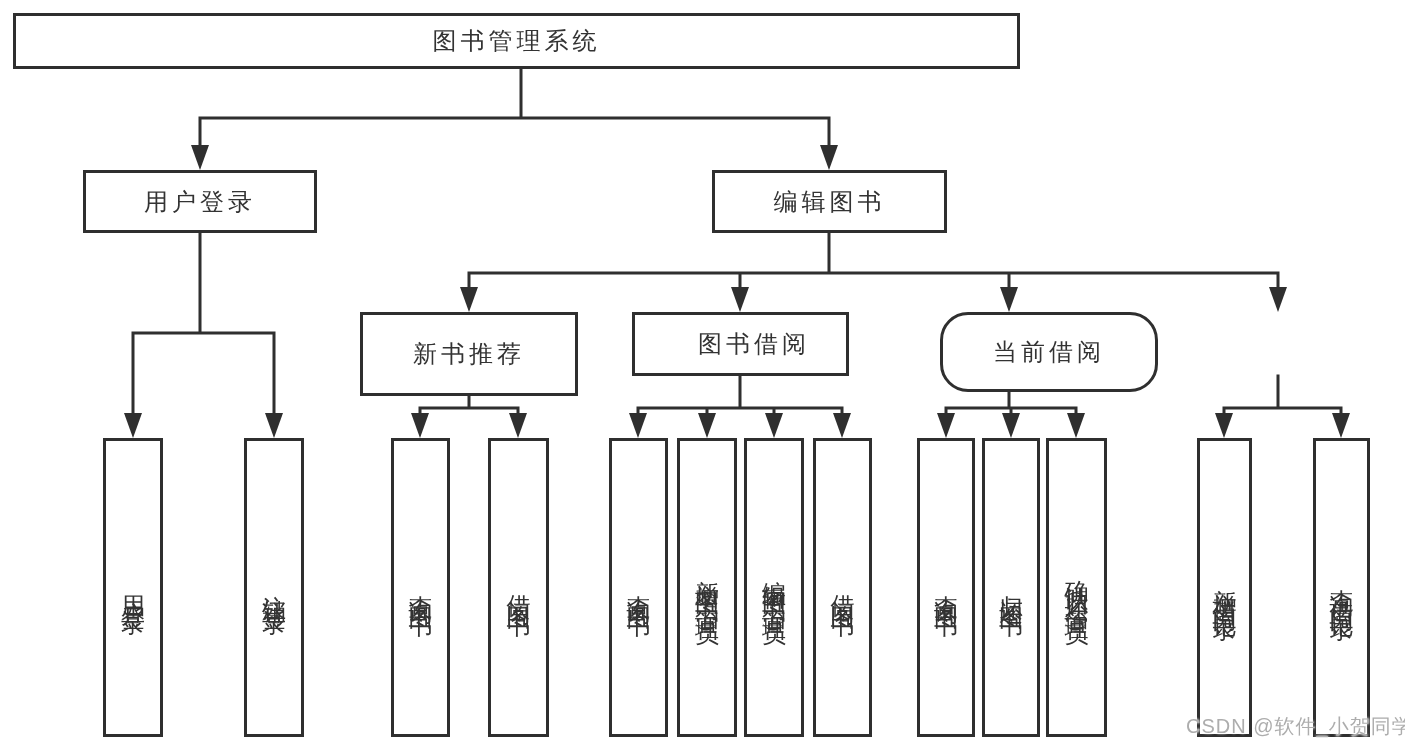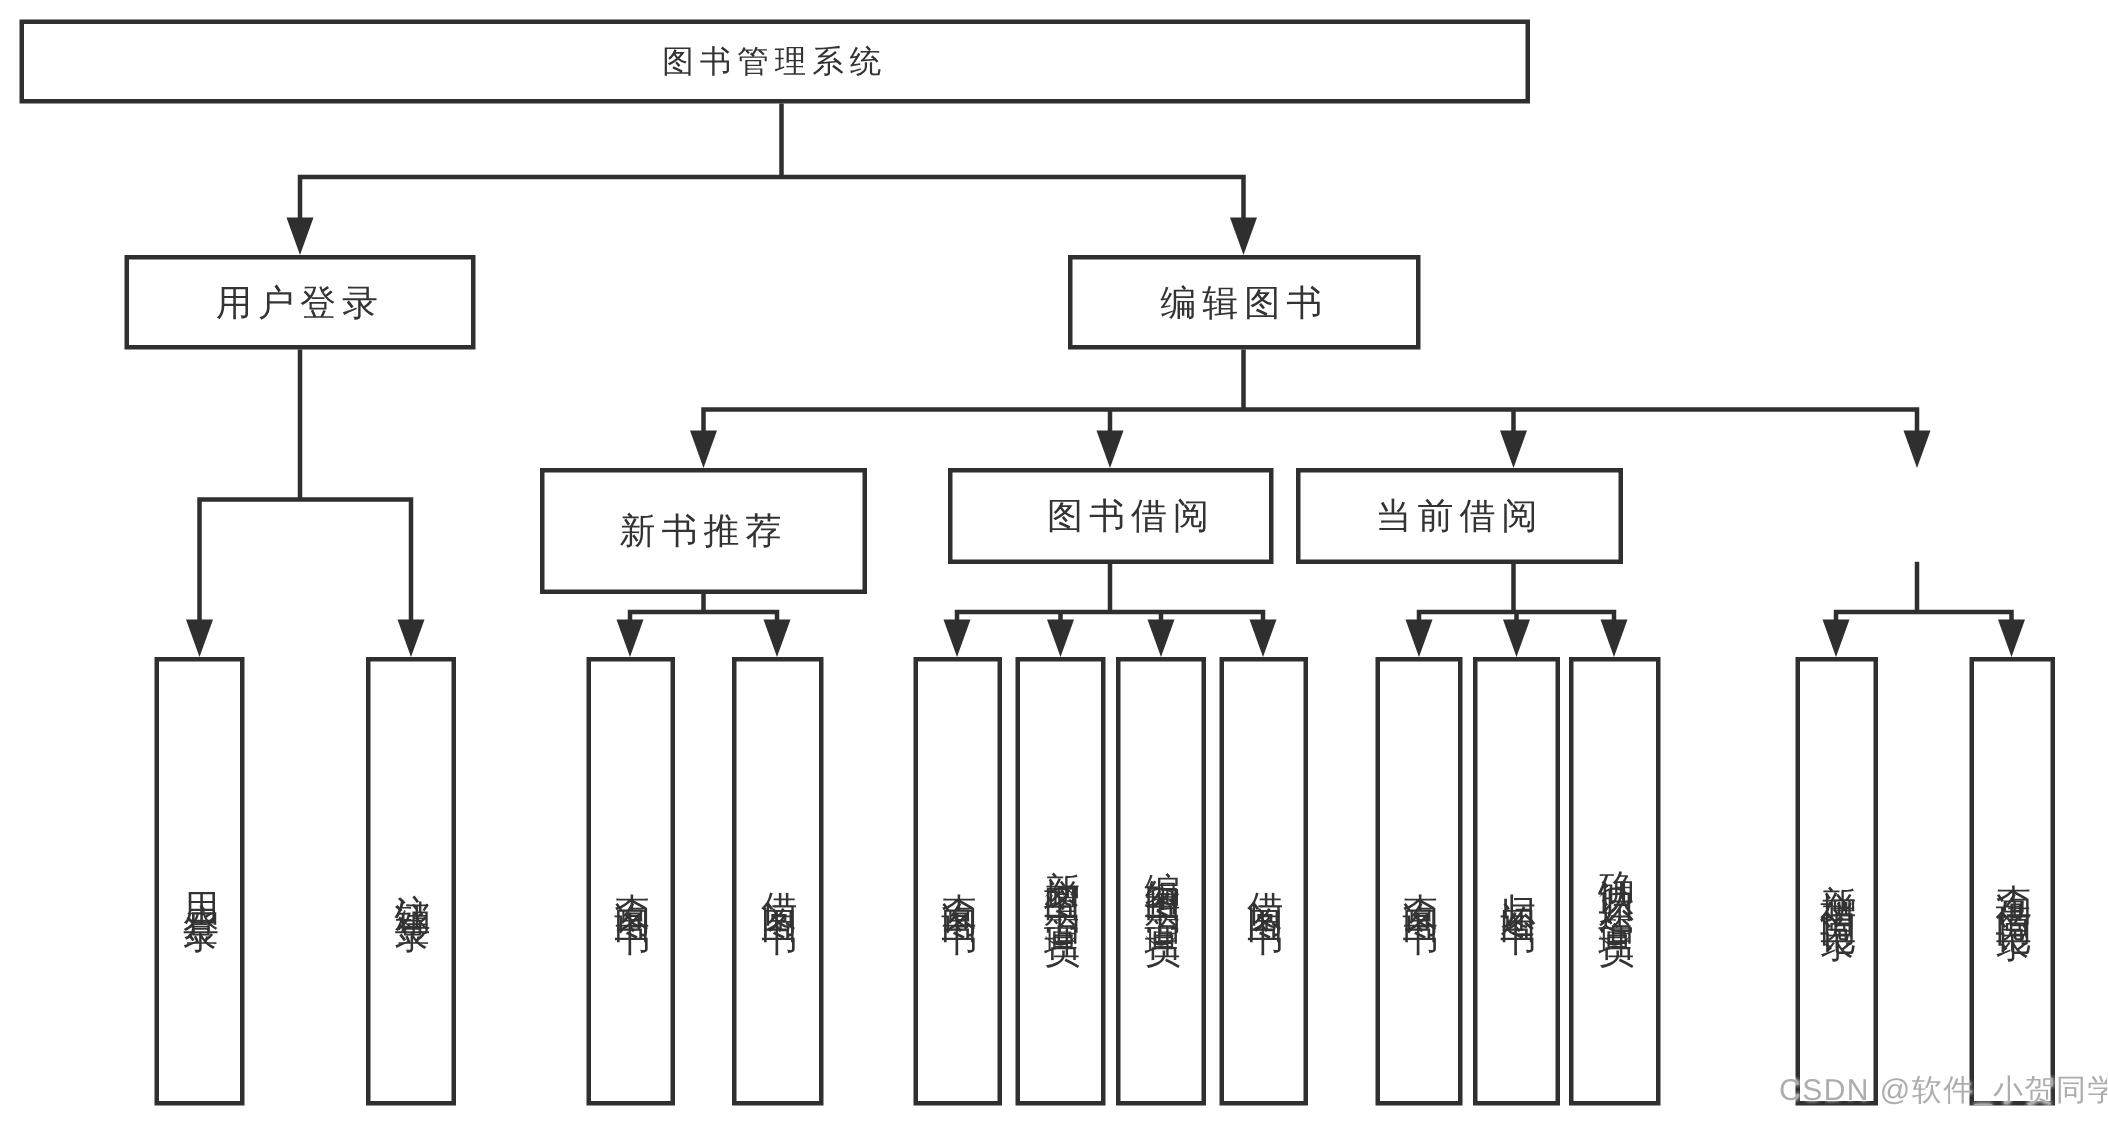--- a/index.html
+++ b/index.html
@@ -21,21 +21,21 @@
     background:#ffffff;
     color:#333333;
     display:flex;
     align-items:center;
     justify-content:center;
     font-size:24px;
     letter-spacing:4px;
     z-index:2;
     white-space:nowrap;
   }
-  .node.root { font-size:21px; }
+  .node.root { font-size:24px; }
   .node.vertical {
     writing-mode:vertical-rl;
     text-orientation:mixed;
     font-size:24px;
     letter-spacing:6px;
     white-space:normal;
   }
   .watermark {
     position:absolute;
     left:1186px; top:713px;
@@ -85,21 +85,21 @@
     </g>
   </svg>
 
   <div class="node root" style="left:13px; top:13px; width:1007px; height:56px;">图书管理系统</div>
 
   <div class="node" style="left:83px; top:170px; width:234px; height:63px;">用户登录</div>
   <div class="node" style="left:712px; top:170px; width:235px; height:63px;">编辑图书</div>
 
   <div class="node" style="left:360px; top:312px; width:218px; height:84px;">新书推荐</div>
   <div class="node" style="left:632px; top:312px; width:217px; height:64px;padding-left:27px;">图书借阅</div>
-  <div class="node" style="left:864px; top:312px; width:218px; height:64px;">当前借阅</div>
+  <div class="node" style="left:940px; top:312px; width:218px; height:80px;border-radius:28px;">当前借阅</div>
 
   <div class="node vertical" style="left:103px; top:438px; width:60px; height:299px;">用户登录</div>
   <div class="node vertical" style="left:244px; top:438px; width:60px; height:299px;">注销登录</div>
 
   <div class="node vertical" style="left:391px; top:438px; width:59px; height:299px;">查询图书</div>
   <div class="node vertical" style="left:488px; top:438px; width:61px; height:299px;">借阅图书</div>
 
   <div class="node vertical" style="left:609px; top:438px; width:59px; height:299px;">查询图书</div>
   <div class="node vertical" style="left:677px; top:438px; width:60px; height:299px;">新增图书（管理员）</div>
   <div class="node vertical" style="left:744px; top:438px; width:60px; height:299px;">编辑图书（管理员）</div>

